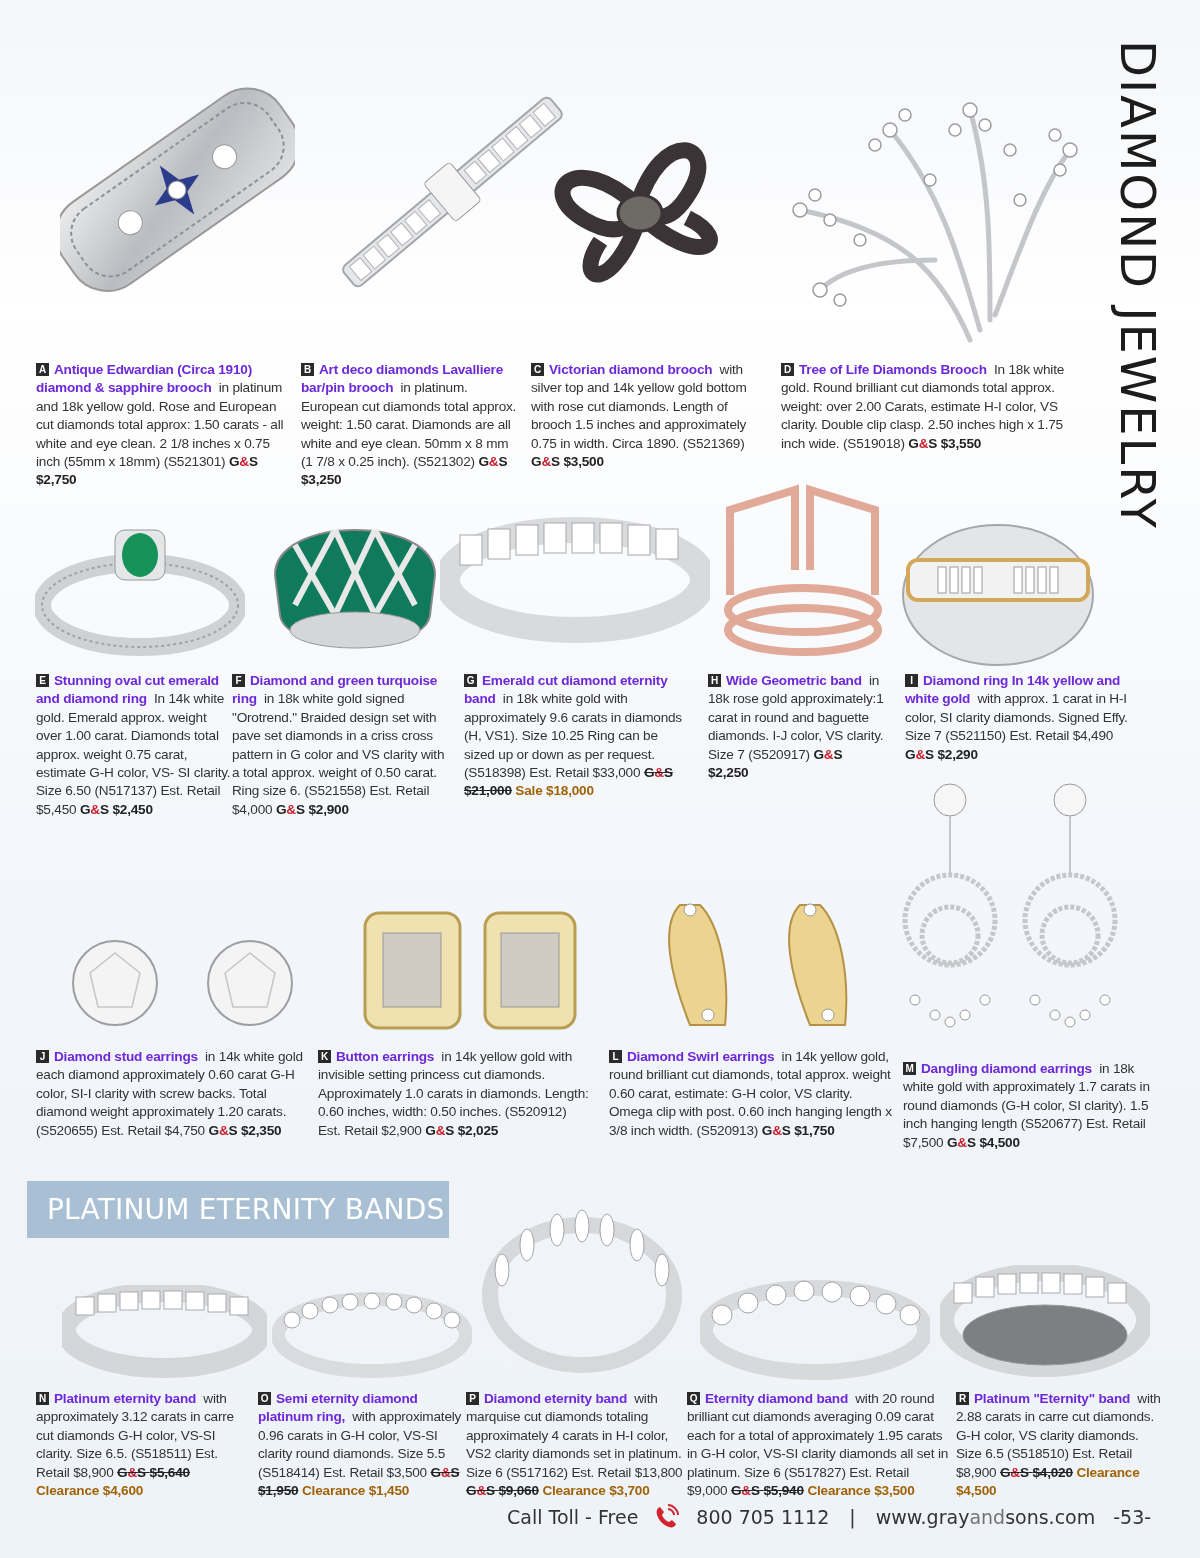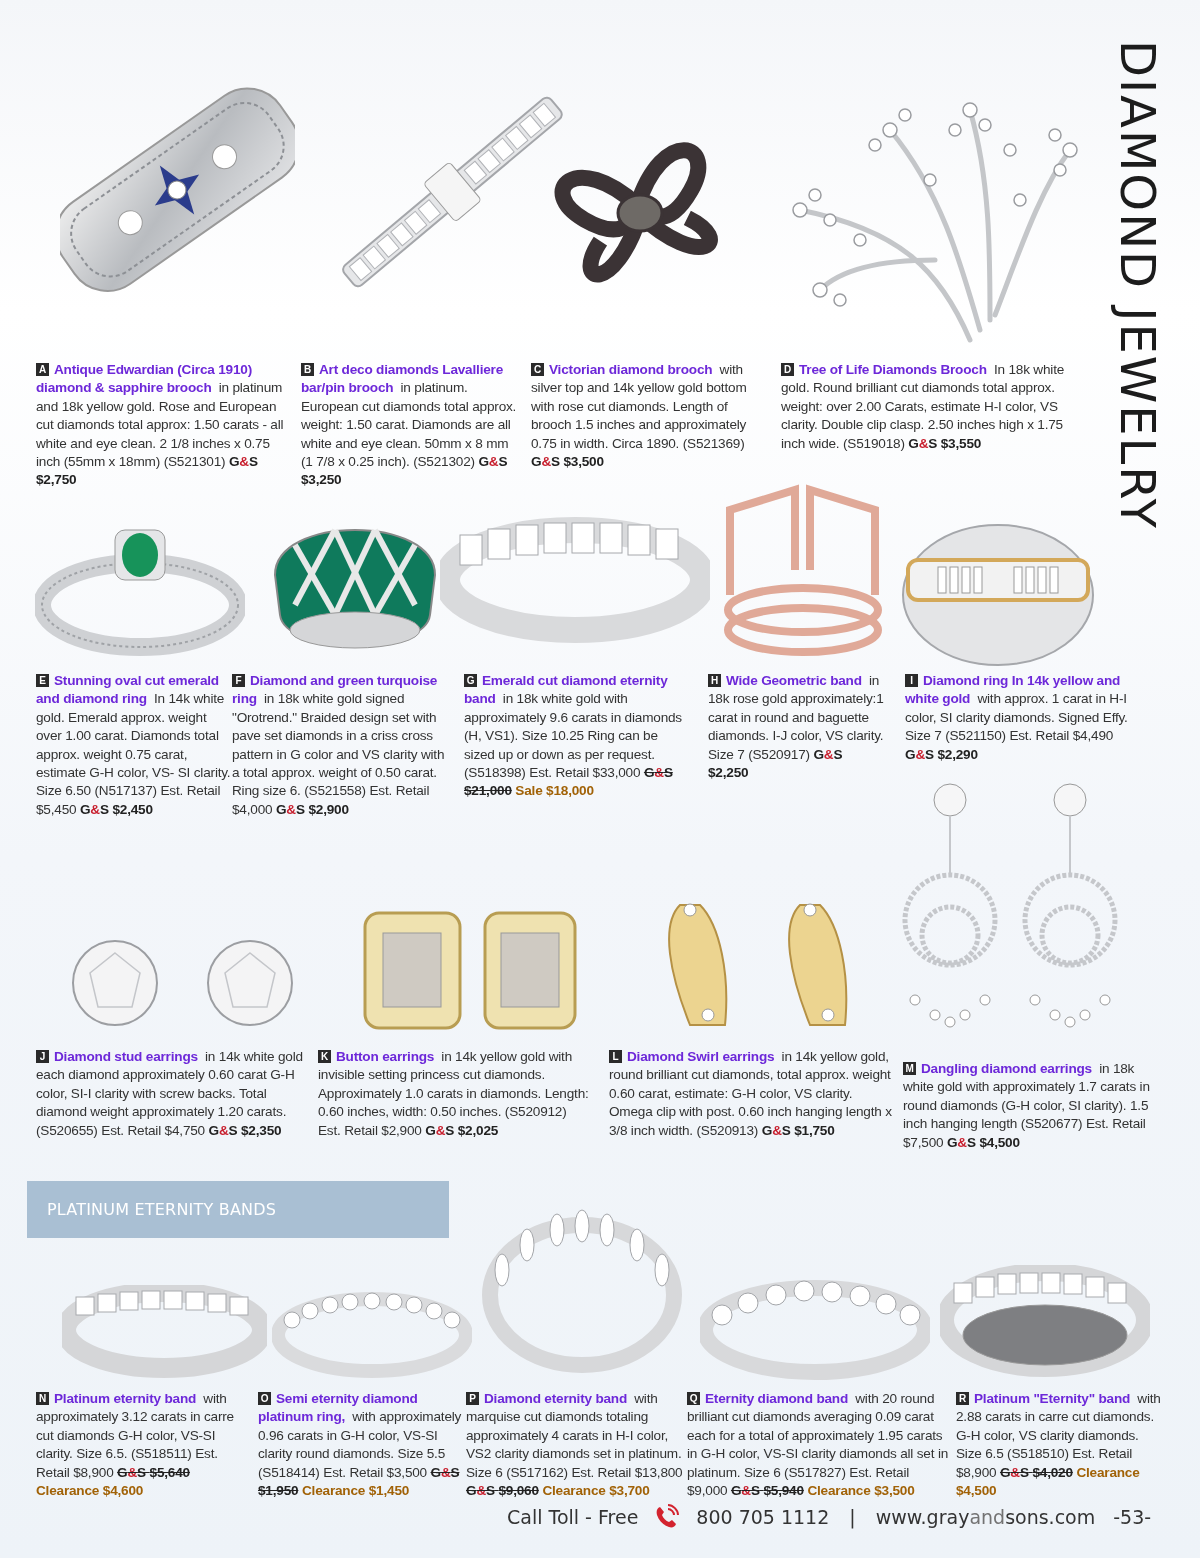--- a/index.html
+++ b/index.html
@@ -55,21 +55,21 @@
   .gs .amp { color: #c8202f; }
   .strike { text-decoration: line-through; }
   .sale { font-weight: bold; color: #a16207; }
   .section-banner {
     position: absolute;
     left: 27px; top: 1181px;
     width: 422px; height: 57px;
     background: #a9bfd3;
     color: #fff;
     font-family: "DejaVu Sans", sans-serif;
-    font-size: 16px;
+    font-size: 28px;
     line-height: 57px;
     padding-left: 20px;
     letter-spacing: 0.2px;
   }
   .footer {
     position: absolute;
     left: 507px; top: 1500px;
     height: 34px;
     display: flex; align-items: center;
     font-family: "DejaVu Sans", sans-serif;

